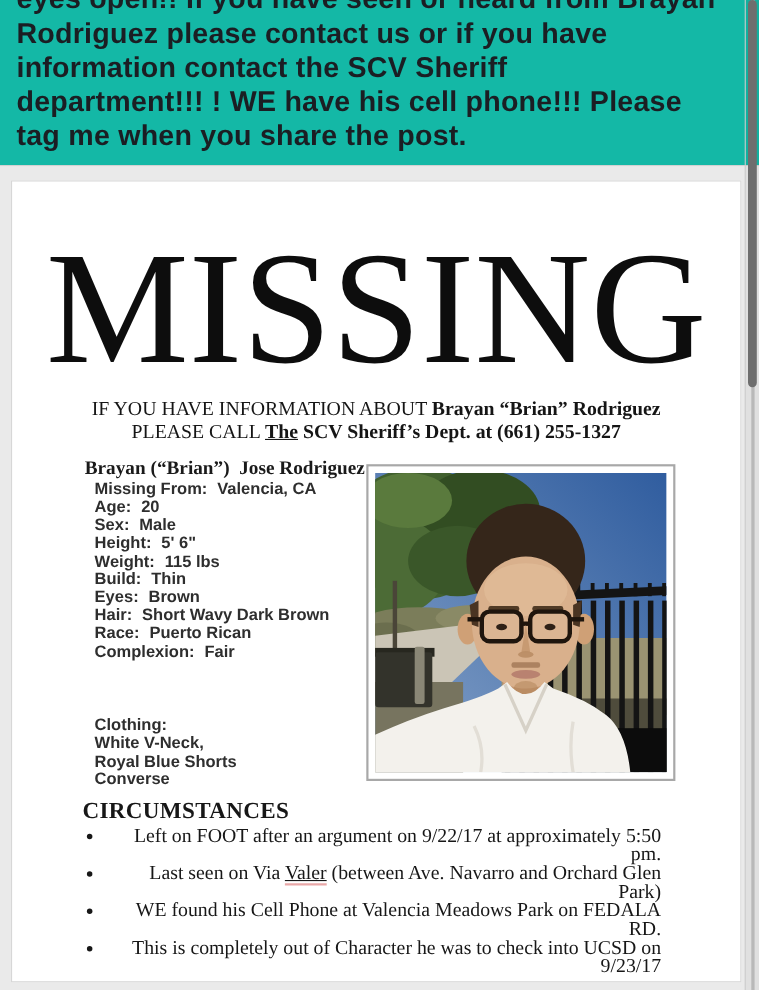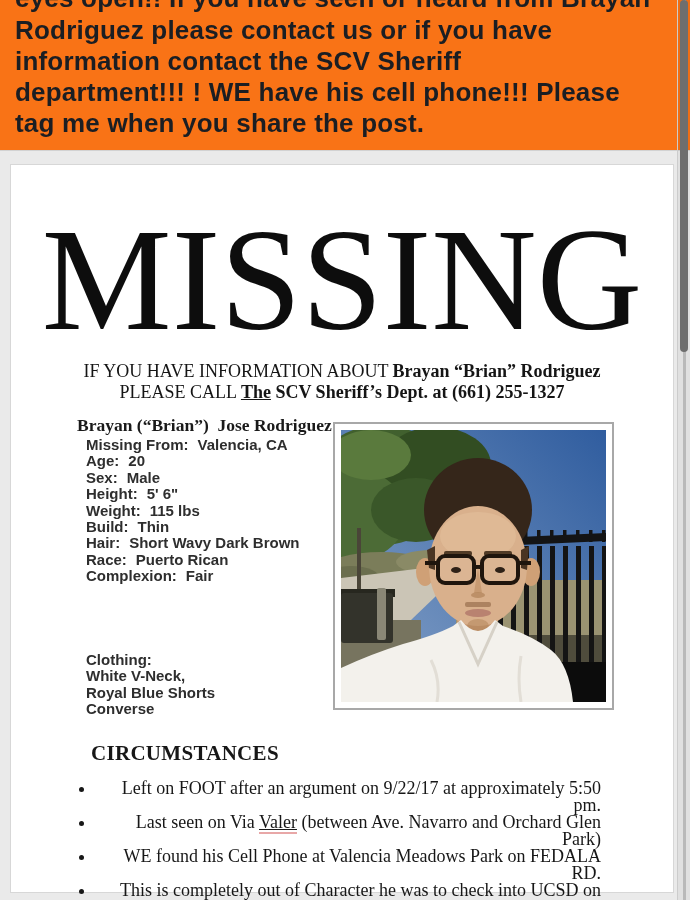--- a/index.html
+++ b/index.html
@@ -1,17 +1,17 @@
 <!DOCTYPE html>
 <html><head>
 <meta charset="utf-8">
 <style>
   html,body{margin:0;padding:0;}
   body{width:690px;height:900px;overflow:hidden;background:#fff;font-family:"Liberation Sans",sans-serif;}
-  #screen{position:relative;width:690px;height:900px;overflow:hidden;background:#f97316;}
+  #screen{position:relative;width:690px;height:900px;overflow:hidden;background:#14b8a6;}
 
   
   .post-block{position:absolute;top:0;left:15px;width:668px;color:#1b1e23;font-weight:700;
               font-size:26px;line-height:31px;letter-spacing:.2px;}
   .clip{height:15px;overflow:hidden;}
   .clip-inner{display:block;margin-top:-17px;white-space:nowrap;}
   .post-body{width:618px;}
 
   
   .feed{position:absolute;left:0;top:150px;width:690px;height:750px;background:#eaeaea;border-top:1px solid #d2d2d2;box-sizing:border-box;}
@@ -30,21 +30,21 @@
   .drow{height:16.4px;line-height:16.4px;white-space:nowrap;}
   .dval{margin-left:9px;}
   .clothing{position:absolute;top:487px;left:75px;font-size:15px;font-weight:700;color:#2e2e2e;line-height:16.4px;}
   .clothing .ch{line-height:16.4px;}
 
   .photo-frame{position:absolute;left:322px;top:257px;width:281px;height:288px;
                border:2px solid #a8a8a8;background:#fff;padding:6px;box-sizing:border-box;}
   .photo-frame svg{display:block;width:265px;height:272px;}
 
   .circ{position:absolute;left:64px;top:561px;width:590px;color:#171717;font-family:"Liberation Serif",serif;}
-  .circ h3{margin:16px;font-size:21px;line-height:22px;letter-spacing:.3px;font-weight:700;}
+  .circ h3{margin:0;font-size:21px;line-height:22px;letter-spacing:.3px;font-weight:700;}
   .circ ul{margin:3px 0 0 0;padding:0 0 0 21px;width:505px;font-size:18px;line-height:17px;}
   .circ li{margin:0;padding:0;text-align:right;}
   .misspell{text-decoration:underline;border-bottom:2px solid rgba(205,60,60,.45);}
 
   
   .scroll-track{position:absolute;right:0;top:0;width:13px;height:900px;background:rgba(0,0,0,0.04);border-left:1px solid #cccccc;box-sizing:border-box;}
   .scroll-line{position:absolute;left:5px;top:0;width:3px;height:900px;background:#b9b9b9;}
   .scroll-thumb{position:absolute;left:2px;top:0;width:8px;height:352px;background:#6e6e6e;border-radius:4px;}
 </style>
 </head>
@@ -80,20 +80,21 @@
           <div class="drow"><span class="dlbl">Age:</span><span class="dval">20</span></div>
 
           <div class="drow"><span class="dlbl">Sex:</span><span class="dval">Male</span></div>
 
           <div class="drow"><span class="dlbl">Height:</span><span class="dval">5' 6"</span></div>
 
           <div class="drow"><span class="dlbl">Weight:</span><span class="dval">115 lbs</span></div>
 
           <div class="drow"><span class="dlbl">Build:</span><span class="dval">Thin</span></div>
 
+          <div class="drow"><span class="dlbl">Eyes:</span><span class="dval">Brown</span></div>
 
           <div class="drow"><span class="dlbl">Hair:</span><span class="dval">Short Wavy Dark Brown</span></div>
 
           <div class="drow"><span class="dlbl">Race:</span><span class="dval">Puerto Rican</span></div>
 
           <div class="drow"><span class="dlbl">Complexion:</span><span class="dval">Fair</span></div>
         </div>
 
       <div class="clothing">
         <div class="ch">Clothing:</div>

